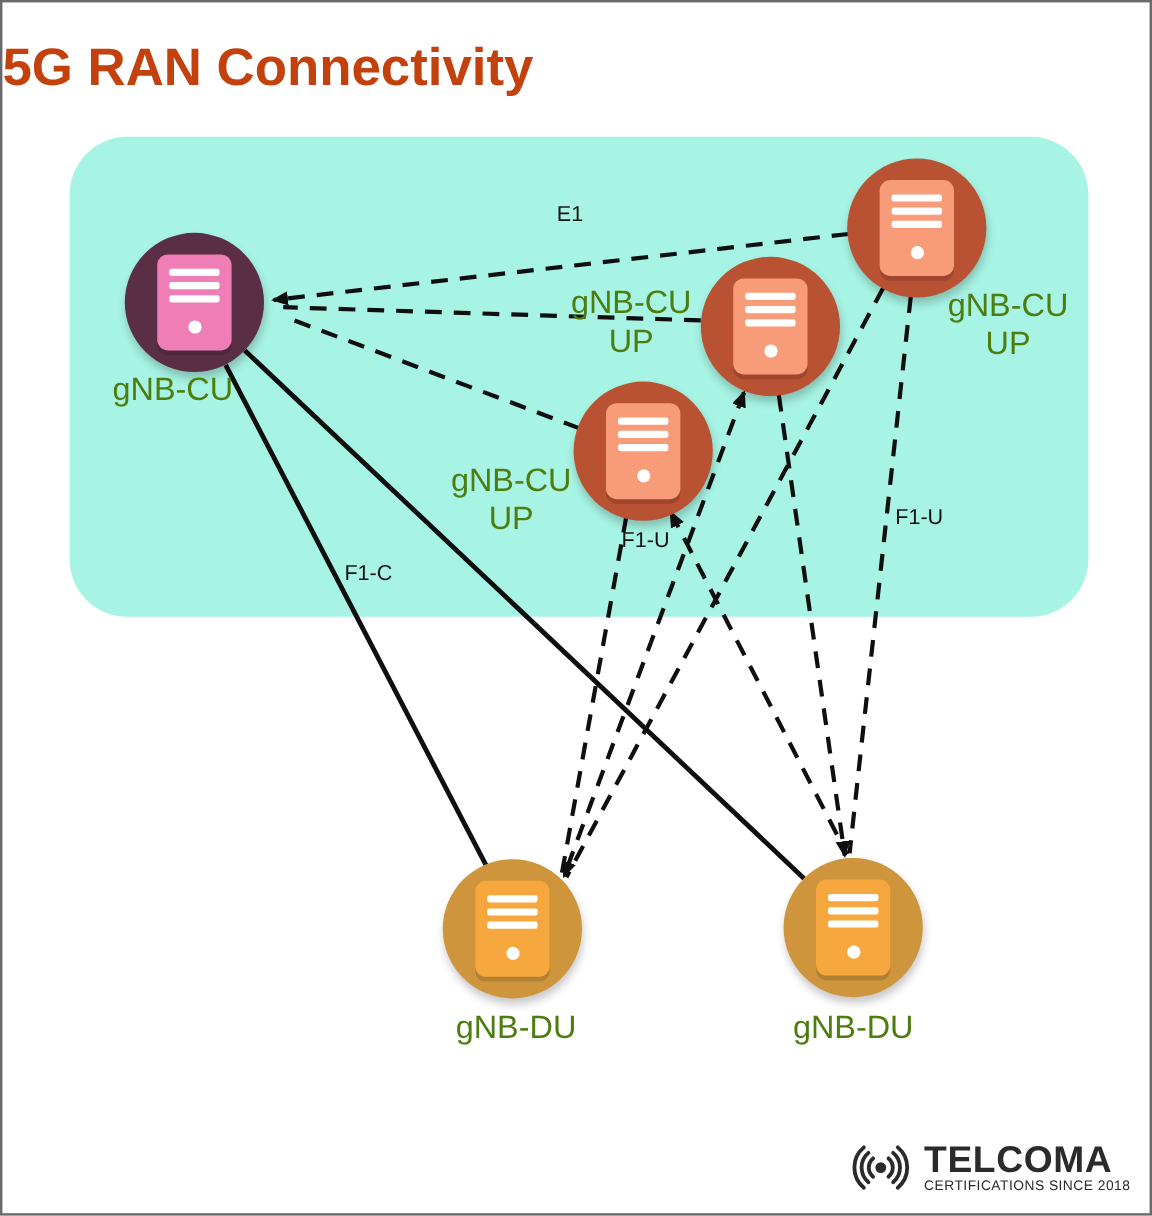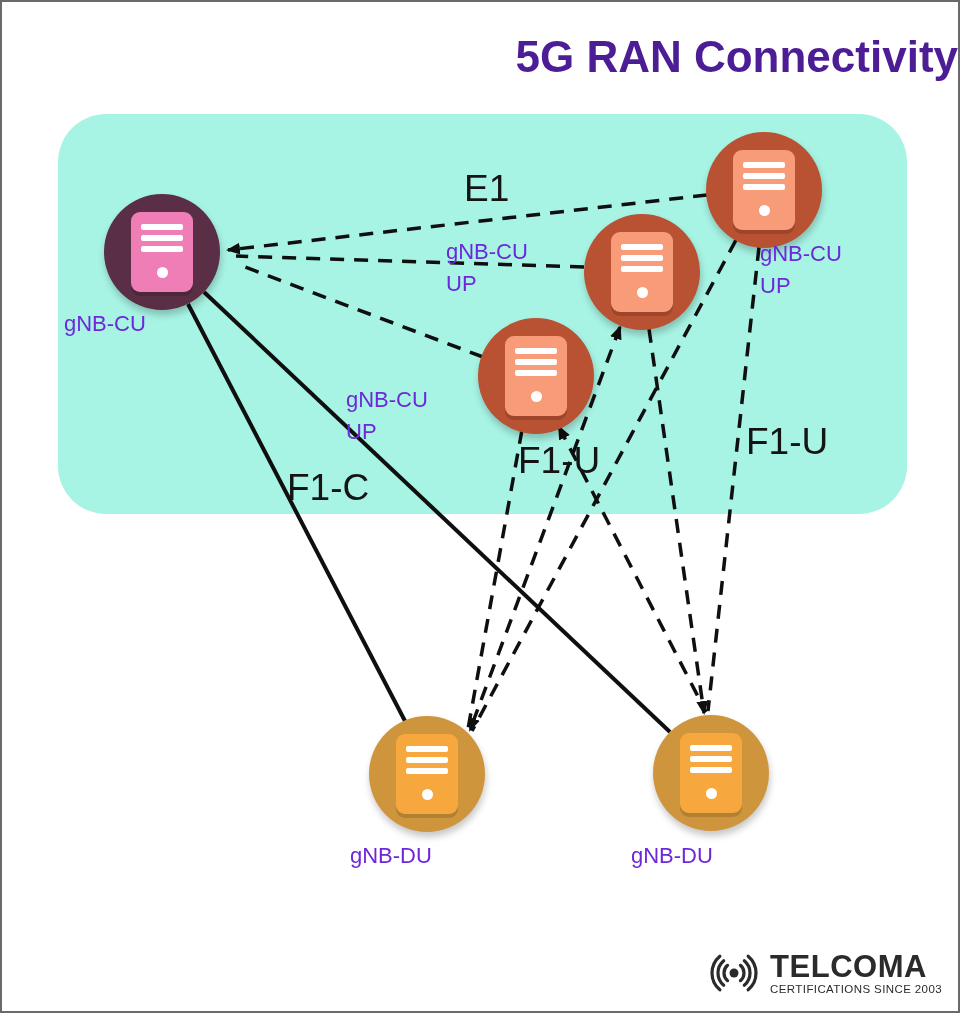--- a/index.html
+++ b/index.html
@@ -2,22 +2,22 @@
 <html style="--panel: #A7F4E4; --cp_circle: #5A2E44; --cp_server: #F07EB6; --up_circle: #B85233; --up_server: #F89B78; --du_circle: #CE953C; --du_server: #F6A83E; --line: #0f0f0f; --logo: #2b2b2b;"><head>
 <meta charset="utf-8">
 <style>
   html,body{margin:0;padding:0;}
   body{
     width:960px;height:1013px;position:relative;box-sizing:border-box;
     background:#ffffff;border:2px solid #6a6a6a;overflow:hidden;
     font-family:"Liberation Sans", sans-serif;color:#141414;
   }
   .title{
-    position:absolute;top:30px;left:0;width:100%;text-align:right;
-    font-size:44px;font-weight:700;letter-spacing:0px;color:#4c1d95;
+    position:absolute;top:30px;left:0;width:100%;text-align:left;
+    font-size:44px;font-weight:700;letter-spacing:0px;color:#c2410c;
   }
   .panel{
     position:absolute;left:56px;top:112px;width:849px;height:400px;
     border-radius:48px;background:var(--panel,#A7F4E4);
   }
   svg.wires{position:absolute;left:0;top:0;}
   .dash{stroke:var(--line,#0f0f0f);stroke-width:3.5;stroke-dasharray:14 10;fill:none;}
   .solid{stroke:var(--line,#0f0f0f);stroke-width:4;fill:none;}
   .arrowhead{fill:var(--line,#0f0f0f);}
   .node{
@@ -33,25 +33,25 @@
     box-shadow:0 4px 0 rgba(0,0,0,0.14);
   }
   .cp-server{background:var(--cp_server,#F07EB6);}
   .up-server{background:var(--up_server,#F89B78);}
   .du-server{background:var(--du_server,#F6A83E);}
   .stripes{position:absolute;left:10px;right:10px;top:12px;}
   .stripes i{display:block;height:6px;background:#ffffff;border-radius:2px;margin-bottom:5px;}
   .dot{position:absolute;left:50%;top:55px;width:11px;height:11px;margin-left:-5.5px;
        border-radius:50%;background:#ffffff;}
   .nlabel{
-    position:absolute;width:160px;
-    font-size:22px;font-weight:500;line-height:32px;color:#6d28d9;
+    position:absolute;width:160px;text-align:center;
+    font-size:27px;font-weight:500;line-height:32px;color:#4d7c0f;
   }
   .elabel{
-    position:absolute;font-size:37px;font-weight:500;color:#141414;
+    position:absolute;font-size:18px;font-weight:500;color:#141414;
   }
   .logo{
     position:absolute;right:16px;bottom:12px;display:flex;align-items:center;gap:4px;
     color:var(--logo,#2b2b2b);
     margin-top:10px;
   }
   .logo-text{display:flex;flex-direction:column;align-items:flex-start;}
   .logo-name{font-size:31px;font-weight:700;letter-spacing:0.5px;line-height:30px;}
   .logo-tagline{font-size:11.5px;font-weight:400;letter-spacing:0.4px;margin-top:1px;}
   .signal-icon path{stroke:var(--logo,#2b2b2b);stroke-width:3.2;fill:none;stroke-linecap:round;}
@@ -186,15 +186,15 @@
     <circle cx="32" cy="26" r="4.5"></circle>
     <path d="M 25.57 18.34 A 10 10 0 0 0 25.57 33.66"></path>
     <path d="M 21.71 13.74 A 16 16 0 0 0 21.71 38.26"></path>
     <path d="M 17.85 9.15 A 22 22 0 0 0 17.85 42.85"></path>
     <path d="M 38.43 18.34 A 10 10 0 0 1 38.43 33.66"></path>
     <path d="M 42.29 13.74 A 16 16 0 0 1 42.29 38.26"></path>
     <path d="M 46.15 9.15 A 22 22 0 0 1 46.15 42.85"></path>
   </svg>
   <div class="logo-text">
     <div class="logo-name">TELCOMA</div>
-    <div class="logo-tagline">CERTIFICATIONS SINCE 2003</div>
+    <div class="logo-tagline">CERTIFICATIONS SINCE 2018</div>
   </div>
 </div>
 
 </body></html>

